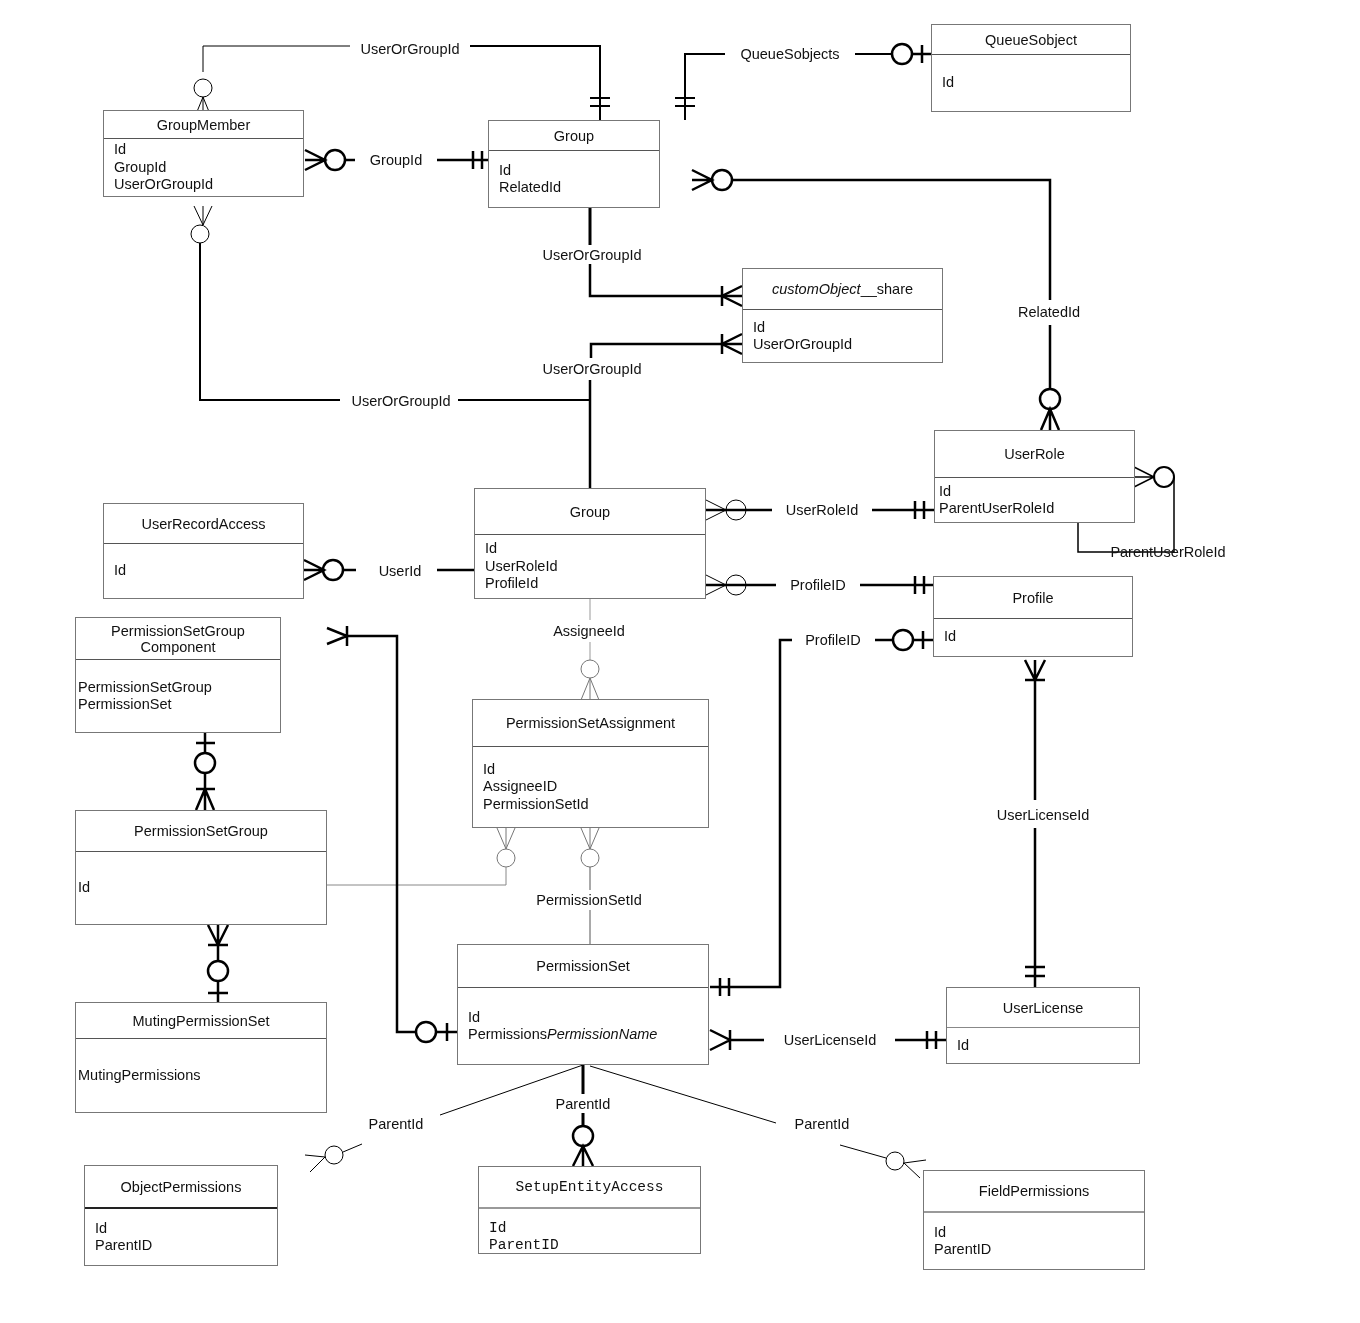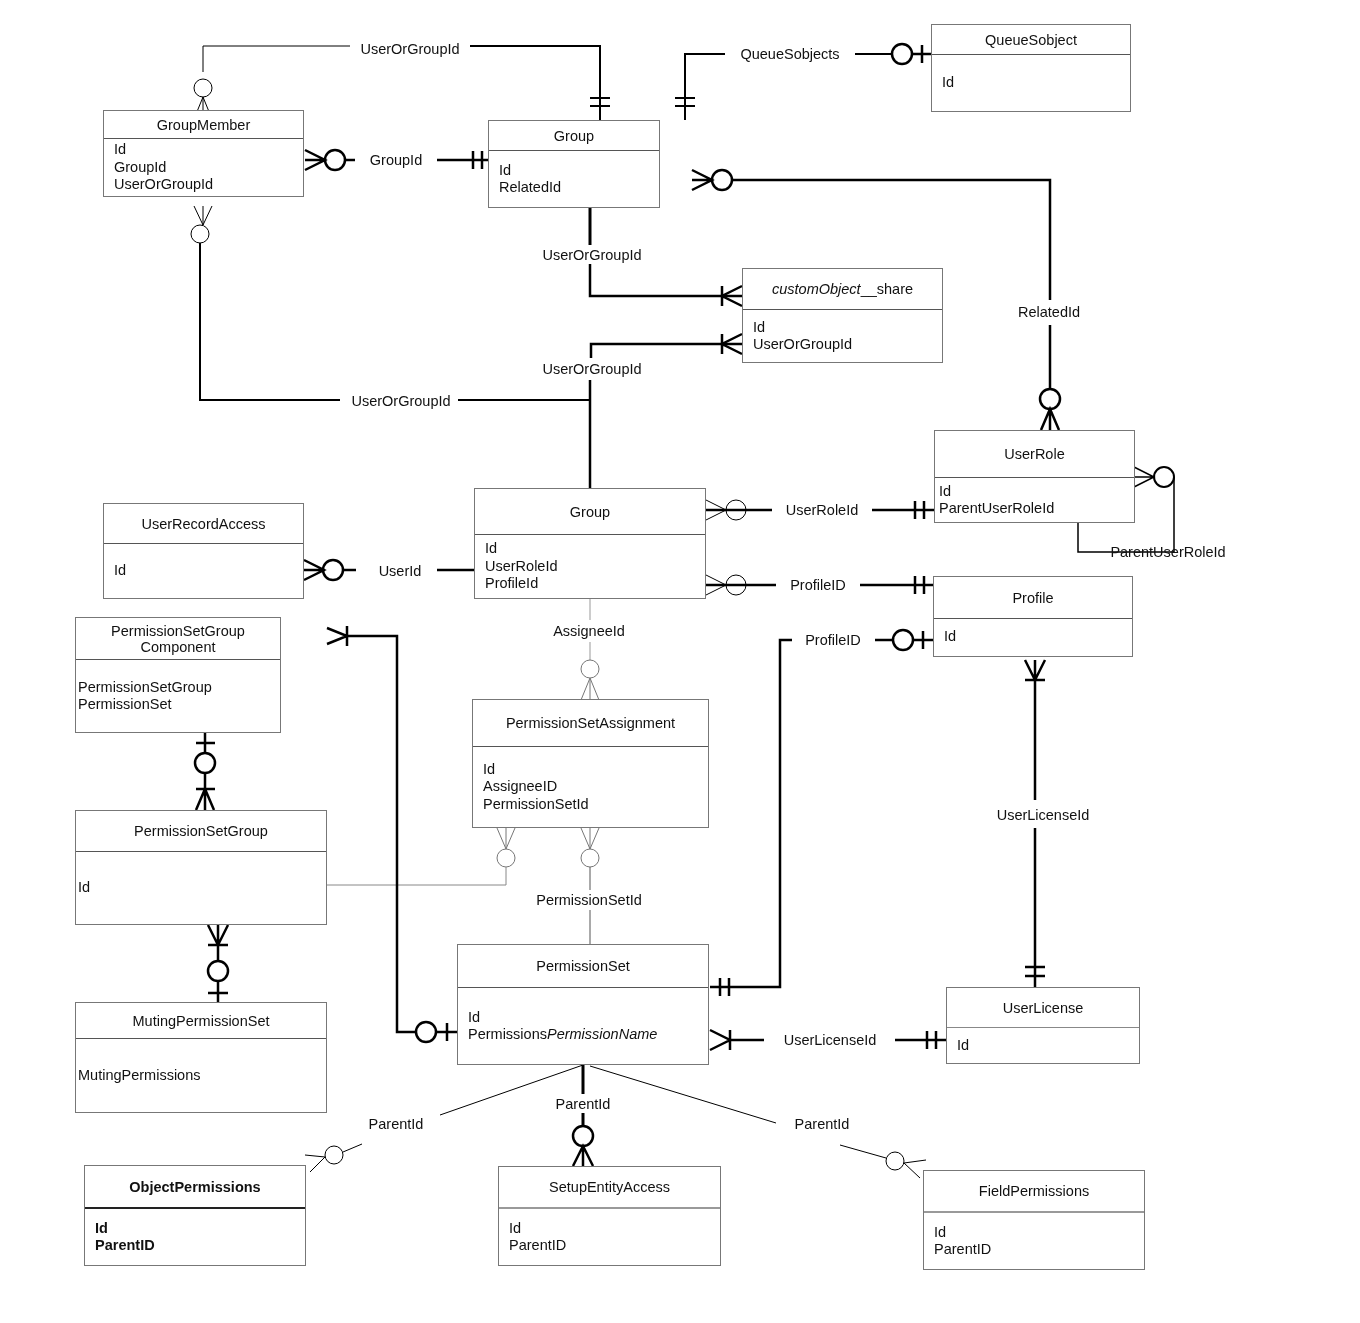--- a/index.html
+++ b/index.html
@@ -283,29 +283,29 @@
   </div>
 </div>
 
 <div class="entity" style="left:75px;top:1002px;width:252px;height:111px;">
   <div class="hdr" style="height:36px;">MutingPermissionSet</div>
   <div class="body" style="height:73px;padding-left:2px;">
     <span>MutingPermissions</span>
   </div>
 </div>
 
-<div class="entity" style="left:84px;top:1165px;width:222px;height:101px;font-weight:bold;">
+<div class="entity" style="left:84px;top:1165px;width:194px;height:101px;">
   <div class="hdr" style="height:43px;border-bottom:2px solid #222;">ObjectPermissions</div>
   <div class="body" style="height:56px;">
     <span>Id</span>
     <span>ParentID</span>
   </div>
 </div>
 
-<div class="entity" style="left:498px;top:1166px;width:223px;height:100px;">
+<div class="entity" style="left:478px;top:1166px;width:223px;height:88px;font-family:Liberation Mono, monospace;">
   <div class="hdr" style="height:42px;border-bottom:2px solid #999;">SetupEntityAccess</div>
   <div class="body" style="height:56px;">
     <span>Id</span>
     <span>ParentID</span>
   </div>
 </div>
 
 <div class="entity" style="left:923px;top:1170px;width:222px;height:100px;">
   <div class="hdr" style="height:42px;border-bottom:2px solid #999;">FieldPermissions</div>
   <div class="body" style="height:56px;">

